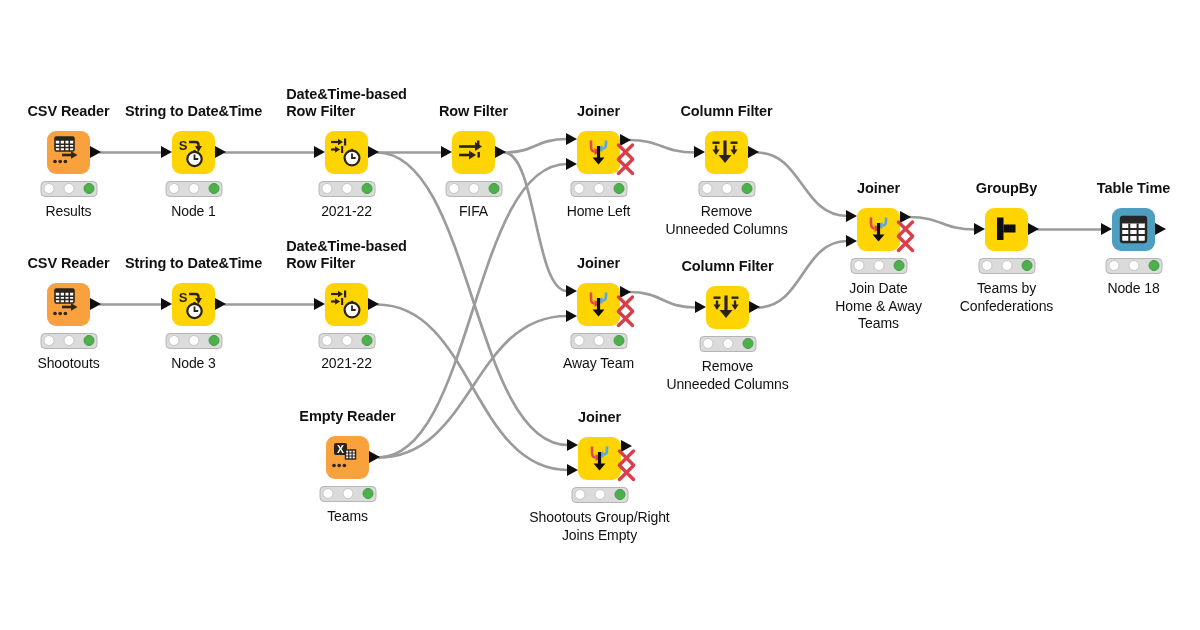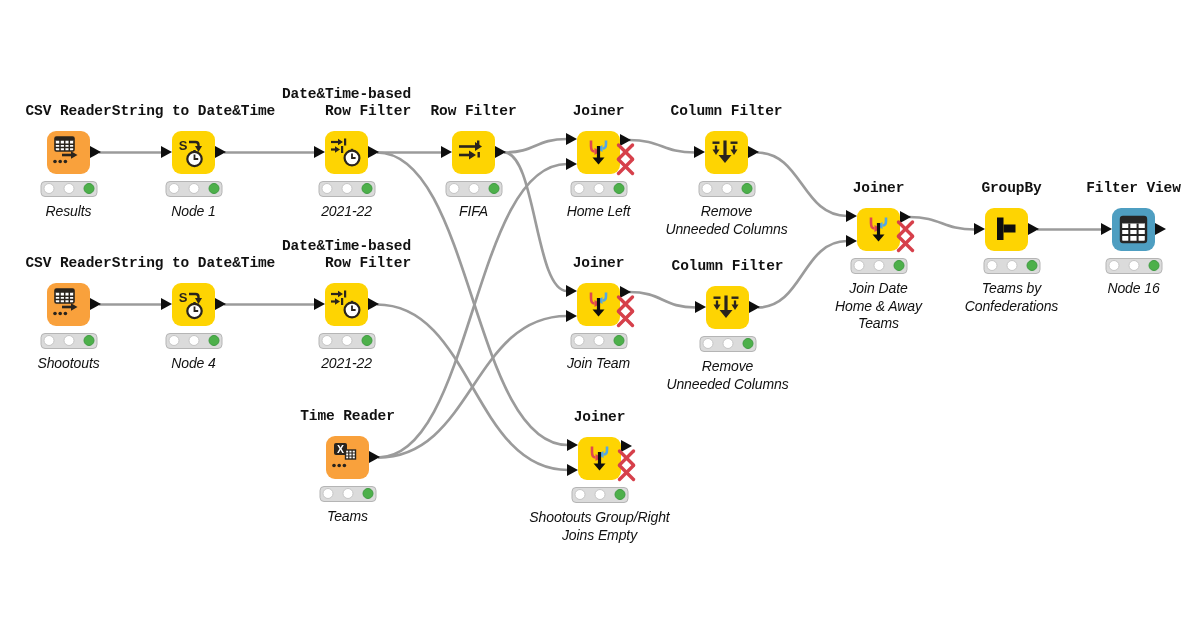--- a/index.html
+++ b/index.html
@@ -3,25 +3,25 @@
 <meta charset="utf-8">
 <style>
   html,body{margin:0;padding:0;background:#fff;}
   #canvas{position:relative;width:1200px;height:630px;background:#fff;overflow:hidden;
           font-family:"Liberation Sans",sans-serif;color:#111;}
   #wires{position:absolute;left:0;top:0;z-index:0;}
   .node{position:absolute;z-index:1;width:43px;height:43px;}
   .nicon{position:absolute;left:0;top:0;width:43px;height:43px;border-radius:9px;}
   .nicon svg{position:absolute;left:0;top:0;}
   .ntitle{position:absolute;bottom:54px;left:50%;transform:translateX(-50%);
-          white-space:pre;text-align:right;font-size:14.5px;font-weight:bold;
-          line-height:17px;width:max-content;letter-spacing:-0.1px;font-family:Liberation Mono, monospace;}
+          white-space:pre;text-align:left;font-size:14.5px;font-weight:bold;
+          line-height:17px;width:max-content;letter-spacing:-0.1px;}
   .nlabel{position:absolute;top:72px;left:50%;transform:translateX(-50%);
           white-space:pre;text-align:center;font-size:14px;line-height:17.5px;
-          width:max-content;letter-spacing:-0.1px;font-style:italic;}
+          width:max-content;letter-spacing:-0.1px;}
   .status{position:absolute;left:50%;transform:translateX(-50%);top:50px;width:57px;height:15.5px;
           background:#DBDBDB;border:1.5px solid #B5B5B5;border-radius:4.5px;box-sizing:border-box;
           display:flex;align-items:center;justify-content:space-between;padding:0 2px;}
   .dot{width:11px;height:11px;border-radius:50%;background:#fff;border:1px solid #C6C6C6;box-sizing:border-box;}
   .dot.on{background:#4DB04A;border-color:#3F9B42;}
   .port{position:absolute;width:0;height:0;border-top:6.5px solid transparent;
         border-bottom:6.5px solid transparent;border-left:11px solid #0E0E0E;}
   .xmarks{position:absolute;left:39px;top:11px;}
 </style>
 </head>
@@ -227,21 +227,21 @@
    <path d="M22.5,23.5 V28 H26.2" stroke="#2A241D" stroke-width="1.8" fill="none"></path>
   </svg>
         </div>
         <div class="port" style="left: -11px; top: 15px;"></div>
         <div class="port" style="left: 43px; top: 15px;"></div>
         <div class="status">
           <div class="dot"></div>
           <div class="dot"></div>
           <div class="dot on"></div>
         </div>
-        <div class="nlabel">Node 4</div>
+        <div class="nlabel">Node 3</div>
       </div>
       <div class="node" style="left: 325px; top: 283px;">
         <div class="ntitle">Date&amp;Time-based
 Row Filter</div>
         <div class="nicon" style="background: rgb(254, 212, 2);">
   <svg width="43" height="43" viewBox="0 0 43 43">
    <path d="M6,11 H13" stroke="#2A241D" stroke-width="2.2" fill="none"></path>
    <polygon points="13,7.8 13,14.2 18,11" fill="#2A241D"></polygon>
    <rect x="19" y="7.5" width="2.2" height="7" fill="#2A241D"></rect>
    <path d="M6,18.5 H10" stroke="#2A241D" stroke-width="2.2" fill="none"></path>
@@ -282,21 +282,21 @@
               <line x1="16.5" y1="3" x2="2.5" y2="17"></line>
         <line x1="2.5" y1="17.5" x2="16.5" y2="31.5"></line>
               <line x1="16.5" y1="17.5" x2="2.5" y2="31.5"></line>
       </g>
           </svg></div>
         <div class="status">
           <div class="dot"></div>
           <div class="dot"></div>
           <div class="dot on"></div>
         </div>
-        <div class="nlabel">Join Team</div>
+        <div class="nlabel">Away Team</div>
       </div>
       <div class="node" style="left: 706px; top: 286px;">
         <div class="ntitle">Column Filter</div>
         <div class="nicon" style="background: rgb(254, 212, 2);">
   <svg width="43" height="43" viewBox="0 0 43 43">
    <rect x="7.5" y="10.5" width="7" height="2.4" fill="#2A241D"></rect>
    <path d="M11,14.5 V19" stroke="#2A241D" stroke-width="2.3" fill="none"></path>
    <polygon points="7.5,18.5 14.5,18.5 11,24" fill="#2A241D"></polygon>
    <rect x="25.5" y="10.5" width="7" height="2.4" fill="#2A241D"></rect>
    <path d="M29,14.5 V19" stroke="#2A241D" stroke-width="2.3" fill="none"></path>
@@ -309,21 +309,21 @@
         <div class="port" style="left: 43px; top: 15px;"></div>
         <div class="status">
           <div class="dot"></div>
           <div class="dot"></div>
           <div class="dot on"></div>
         </div>
         <div class="nlabel">Remove
 Unneeded Columns</div>
       </div>
       <div class="node" style="left: 326px; top: 436px;">
-        <div class="ntitle">Time Reader</div>
+        <div class="ntitle">Empty Reader</div>
         <div class="nicon" style="background: rgb(249, 161, 60);">
   <svg width="43" height="43" viewBox="0 0 43 43">
    <rect x="8" y="7" width="13" height="12" rx="2" fill="#2A241D"></rect>
    <text x="14.5" y="16.8" fill="#fff" font-size="10.5" font-weight="bold" text-anchor="middle" font-family="Liberation Sans,sans-serif">X</text>
    <rect x="19.5" y="14" width="10" height="9" fill="#fff" stroke="#2A241D" stroke-width="1.4"></rect>
    <path d="M19.5,17 H29.5 M19.5,20 H29.5 M22.8,14 V23 M26.1,14 V23" stroke="#2A241D" stroke-width="1.2" fill="none"></path>
    <circle cx="8" cy="29.5" r="1.8" fill="#2A241D"></circle>
             <circle cx="13.2" cy="29.5" r="1.8" fill="#2A241D"></circle>
             <circle cx="18.4" cy="29.5" r="1.8" fill="#2A241D"></circle>
   </svg>
@@ -392,50 +392,50 @@
           </svg></div>
         <div class="status">
           <div class="dot"></div>
           <div class="dot"></div>
           <div class="dot on"></div>
         </div>
         <div class="nlabel">Join Date
 Home &amp; Away
 Teams</div>
       </div>
-      <div class="node" style="left: 985px; top: 208px; padding-left: 10px;">
+      <div class="node" style="left: 985px; top: 208px;">
         <div class="ntitle">GroupBy</div>
         <div class="nicon" style="background: rgb(254, 212, 2);">
   <svg width="43" height="43" viewBox="0 0 43 43">
    <rect x="12" y="9.5" width="6.5" height="22.5" fill="#0E0E0E"></rect>
    <rect x="18.5" y="16.5" width="12" height="8" fill="#0E0E0E"></rect>
   </svg>
         </div>
         <div class="port" style="left: -11px; top: 15px;"></div>
         <div class="port" style="left: 43px; top: 15px;"></div>
         <div class="status">
           <div class="dot"></div>
           <div class="dot"></div>
           <div class="dot on"></div>
         </div>
         <div class="nlabel">Teams by
 Confederations</div>
       </div>
       <div class="node" style="left: 1112px; top: 208px;">
-        <div class="ntitle">Filter View</div>
+        <div class="ntitle">Table Time</div>
         <div class="nicon" style="background: rgb(78, 158, 193);">
   <svg width="43" height="43" viewBox="0 0 43 43">
    <rect x="9" y="9" width="25" height="25" rx="2" fill="#fff" stroke="#262626" stroke-width="2.4"></rect>
    <rect x="9" y="9" width="25" height="6.5" rx="2" fill="#262626"></rect>
    <path d="M9,21 H34 M9,27 H34 M17.3,15.5 V34 M25.6,15.5 V34" stroke="#262626" stroke-width="2" fill="none"></path>
   </svg>
         </div>
         <div class="port" style="left: -11px; top: 15px;"></div>
         <div class="port" style="left: 43px; top: 15px;"></div>
         <div class="status">
           <div class="dot"></div>
           <div class="dot"></div>
           <div class="dot on"></div>
         </div>
-        <div class="nlabel">Node 16</div>
+        <div class="nlabel">Node 18</div>
       </div>
     </div>
 </div>
 
 </body></html>

